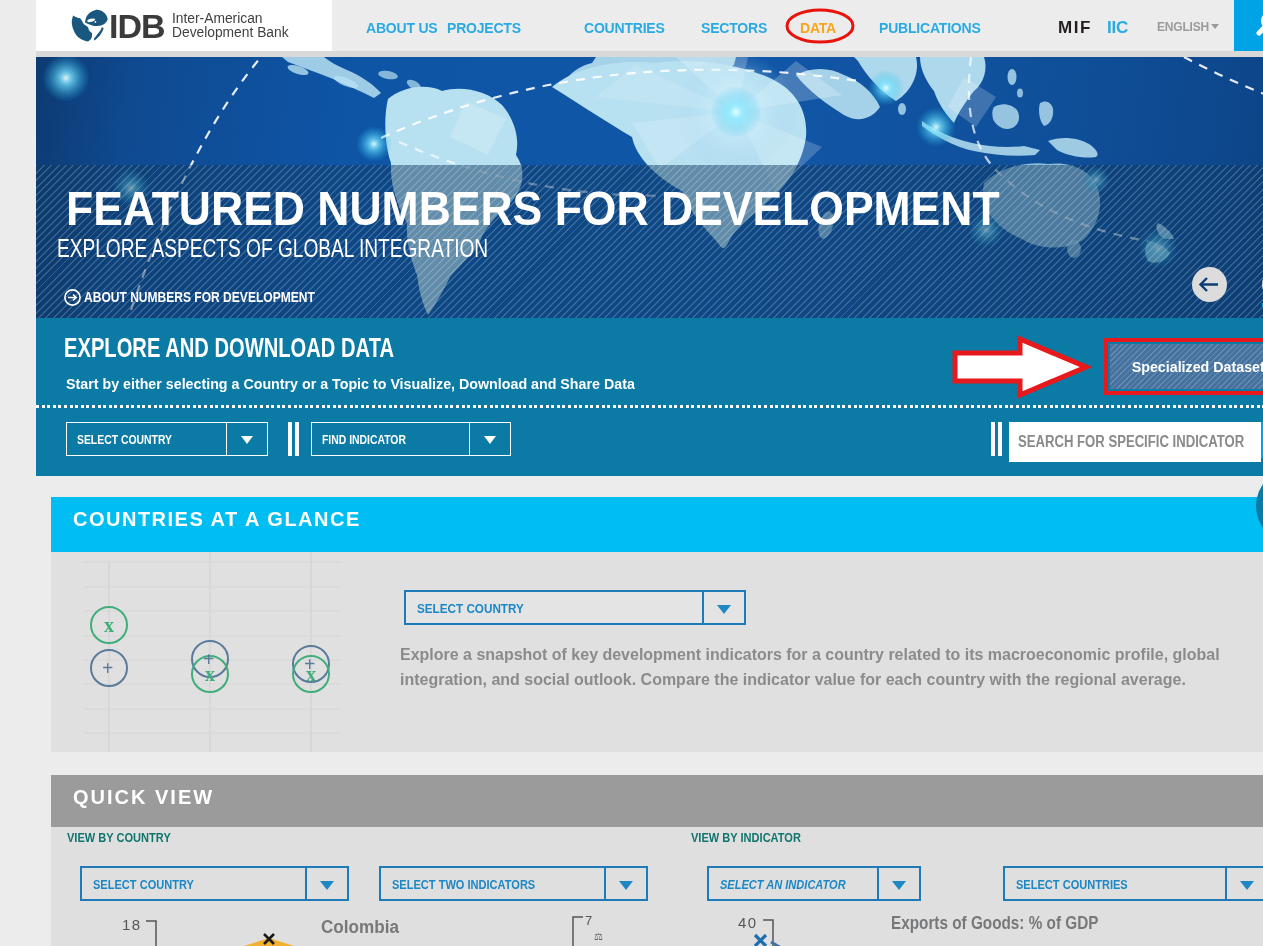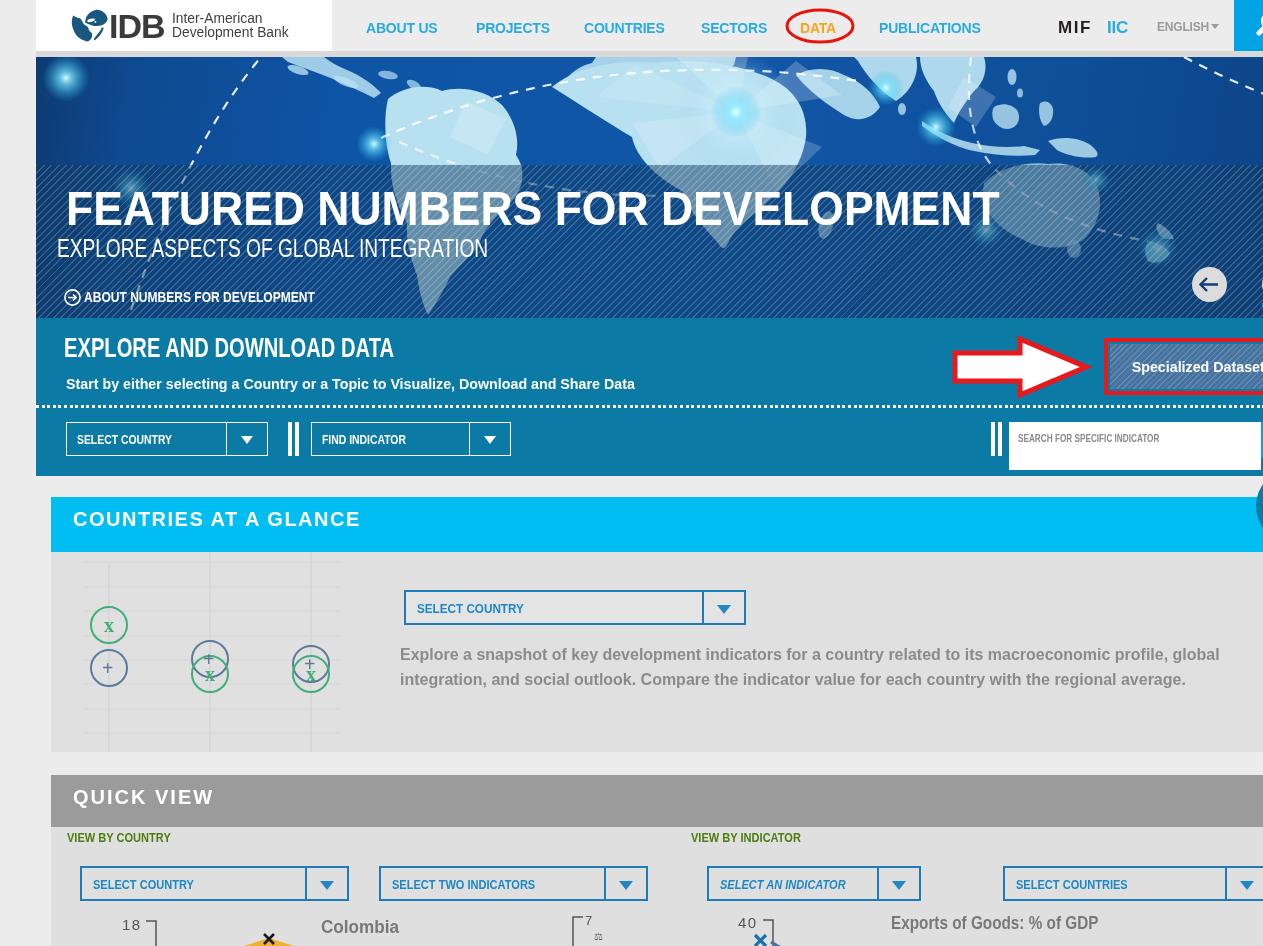--- a/index.html
+++ b/index.html
@@ -33,21 +33,21 @@
 #p1bar{top:497px;height:55px;background:#00bdf2;}
 #p1bar>span{position:absolute;left:22px;top:11px;color:#fff;font-size:20px;font-weight:bold;letter-spacing:1.5px;}
 #p1{top:552px;height:200px;background:#e0e0e0;}
 #p2bar{top:775px;height:52px;background:#9b9b9b;}
 #p2bar>span{position:absolute;left:22px;top:11px;color:#fff;font-size:20px;font-weight:bold;letter-spacing:2px;}
 #p2{top:827px;height:119px;background:#dfdfdf;}
 .bdd{position:absolute;border:2px solid #1e7ab8;color:#1b87c4;font-weight:bold;font-size:13px;height:35px;}
 .bdd .lab{position:absolute;left:11px;top:9px;}
 .bdd .sep{position:absolute;right:40px;top:0;width:2px;height:100%;background:#1e7ab8;}
 .bdd .tri{position:absolute;right:13px;top:13px;width:0;height:0;border-left:7px solid transparent;border-right:7px solid transparent;border-top:9px solid #1e87c4;}
-.vlabel{position:absolute;font-size:13px;font-weight:bold;color:#4d7c0f;top:3px;}
+.vlabel{position:absolute;font-size:13px;font-weight:bold;color:#0f766e;top:3px;}
 .ctitle{position:absolute;font-size:18px;font-weight:bold;color:#77787a;}
 .axlab{position:absolute;font-size:13px;color:#55565a;}
 </style>
 </head>
 <body>
 <div id="page">
 
   <div id="hdr">
     <div class="logoarea"></div>
     <svg class="abs" style="left:35px;top:6px" width="250" height="40" viewBox="0 0 250 40">
@@ -58,21 +58,21 @@
       </g>
       <g fill="#fff" transform="translate(0,1)">
         <ellipse cx="20.2" cy="13.3" rx="4" ry="1.5" transform="rotate(-14 20.2 13.3)"></ellipse>
         <circle cx="24.4" cy="14.9" r="0.9"></circle>
       </g>
       <text x="38" y="32" font-size="34" font-weight="bold" fill="#3b3b3c" style="letter-spacing:-1px">IDB</text>
       <text x="101" y="16.5" font-size="13.8" fill="#404041">Inter-American</text>
       <text x="101" y="30.5" font-size="13.8" fill="#404041">Development Bank</text>
     </svg>
     <span class="nav" style="left:330px">ABOUT US</span>
-    <span class="nav" style="left:440px">PROJECTS</span>
+    <span class="nav" style="left:411px">PROJECTS</span>
     <span class="nav" style="left:548px">COUNTRIES</span>
     <span class="nav" style="left:665px">SECTORS</span>
     <span class="nav" style="left:764px;color:#f9a51a">DATA</span>
     <span class="nav" style="left:843px">PUBLICATIONS</span>
     <span class="nav" style="left:1022px;color:#231f20;font-size:17px;top:18px;letter-spacing:1.5px">MIF</span>
     <span class="nav" style="left:1071px;font-size:17px;top:18px">IIC</span>
     <span class="nav" style="left:1121px;color:#9b9b9b;font-size:12px">ENGLISH</span>
     <svg class="abs" style="left:748px;top:8px" width="72" height="36" viewBox="0 0 72 36">
         <ellipse cx="36" cy="18" rx="33" ry="16" fill="none" stroke="#e8140c" stroke-width="3"></ellipse>
       </svg>
@@ -206,21 +206,21 @@
       </div>
     <div class="dbar" style="left:252px"></div>
     <div class="dbar" style="left:259px"></div>
     <div class="tdd" style="left:275px;width:200px;">
         <span class="lab"><span class="cx" style="transform:scaleX(0.8)">FIND INDICATOR</span></span>
         <span class="sep"></span>
         <span class="tri"></span>
       </div>
     <div class="dbar" style="left:955px"></div>
     <div class="dbar" style="left:962px"></div>
-    <div class="abs" style="left:973px;top:104px;width:252px;height:48px;background:#fff;color:#8a8a8a;font-weight:bold;font-size:10px;"><span class="cx" style="transform:scaleX(0.82);margin:11px 0 0 9px;">SEARCH FOR SPECIFIC INDICATOR</span></div>
+    <div class="abs" style="left:973px;top:104px;width:252px;height:40px;background:#fff;color:#8a8a8a;font-weight:bold;font-size:16px;"><span class="cx" style="transform:scaleX(0.82);margin:11px 0 0 9px;">SEARCH FOR SPECIFIC INDICATOR</span></div>
     <div class="abs" style="left:1225px;top:104px;width:38px;height:36px;background:#00a3e6;">
       <svg width="38" height="36">
           <circle cx="20" cy="16" r="5.5" fill="none" stroke="#fff" stroke-width="3"></circle>
           <line x1="12" y1="24" x2="16" y2="20" stroke="#fff" stroke-width="4" stroke-linecap="round"></line>
         </svg>
     </div>
   </div>
 
   <div class="panel" id="p1bar">
       <span><span class="cx" style="transform:scaleX(1)">COUNTRIES AT A GLANCE</span></span>

